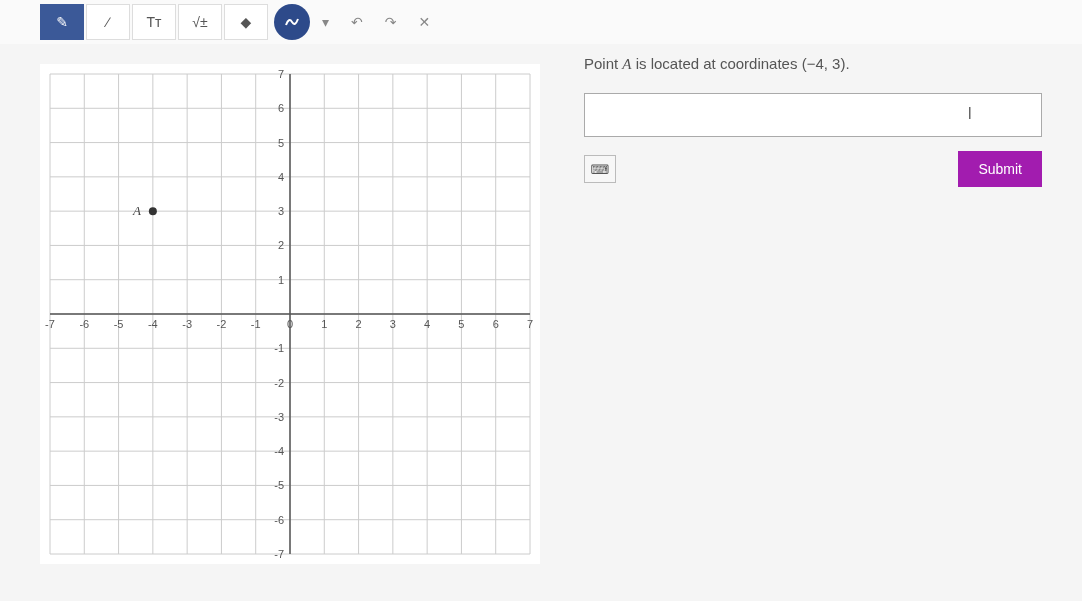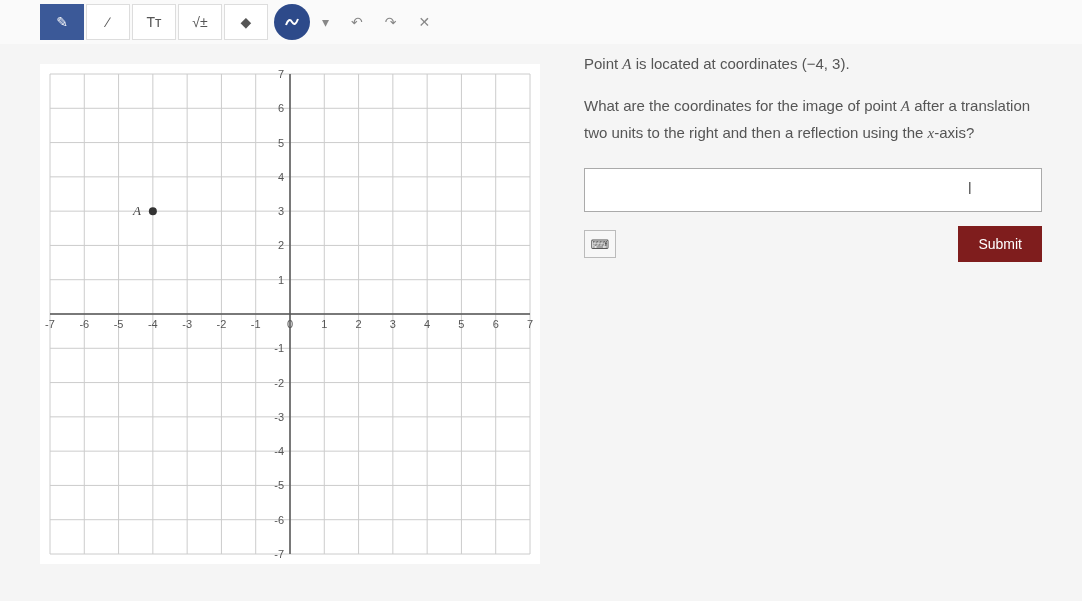--- a/index.html
+++ b/index.html
@@ -113,21 +113,21 @@
       border: 1px solid #bbb;
       background: #f7f7f7;
       display: flex;
       align-items: center;
       justify-content: center;
       cursor: pointer;
       font-size: 13px;
       color: #555;
     }
     .submit-btn {
-      background: #7f1d1d;
+      background: #a21caf;
       color: #fff;
       border: none;
       padding: 10px 20px;
       font-size: 14px;
       cursor: pointer;
     }
     .cursor-indicator {
       position: absolute;
       font-size: 16px;
       color: #666;
@@ -236,23 +236,20 @@
           <circle cx="112.85714285714285" cy="147.14285714285714" r="4" class="point-a"></circle>
           <text x="100.85714285714285" y="151.14285714285714" text-anchor="end" class="point-label">A</text>
         </svg>
     </div>
   </div>
 
   <div class="question-section">
     <p class="question-line1">
       <span>Point </span><span class="math-var">A</span><span> is located at coordinates </span><span>(−4, 3)</span><span>.</span>
     </p>
-    <p class="question-line2">
-      <span>What are the coordinates for the image of point </span><span class="math-var">A</span><span> after a translation two units to the right and then a reflection using the </span><span class="math-var">x</span><span>-axis?</span>
-    </p>
 
     <div style="position:relative;">
       <input class="answer-input" type="text" placeholder="" style="">
       <span class="cursor-indicator" style="right:70px; top:12px;">I</span>
     </div>
 
     <div class="answer-row">
       <div class="keyboard-btn">
         <span>⌨</span>
       </div>

